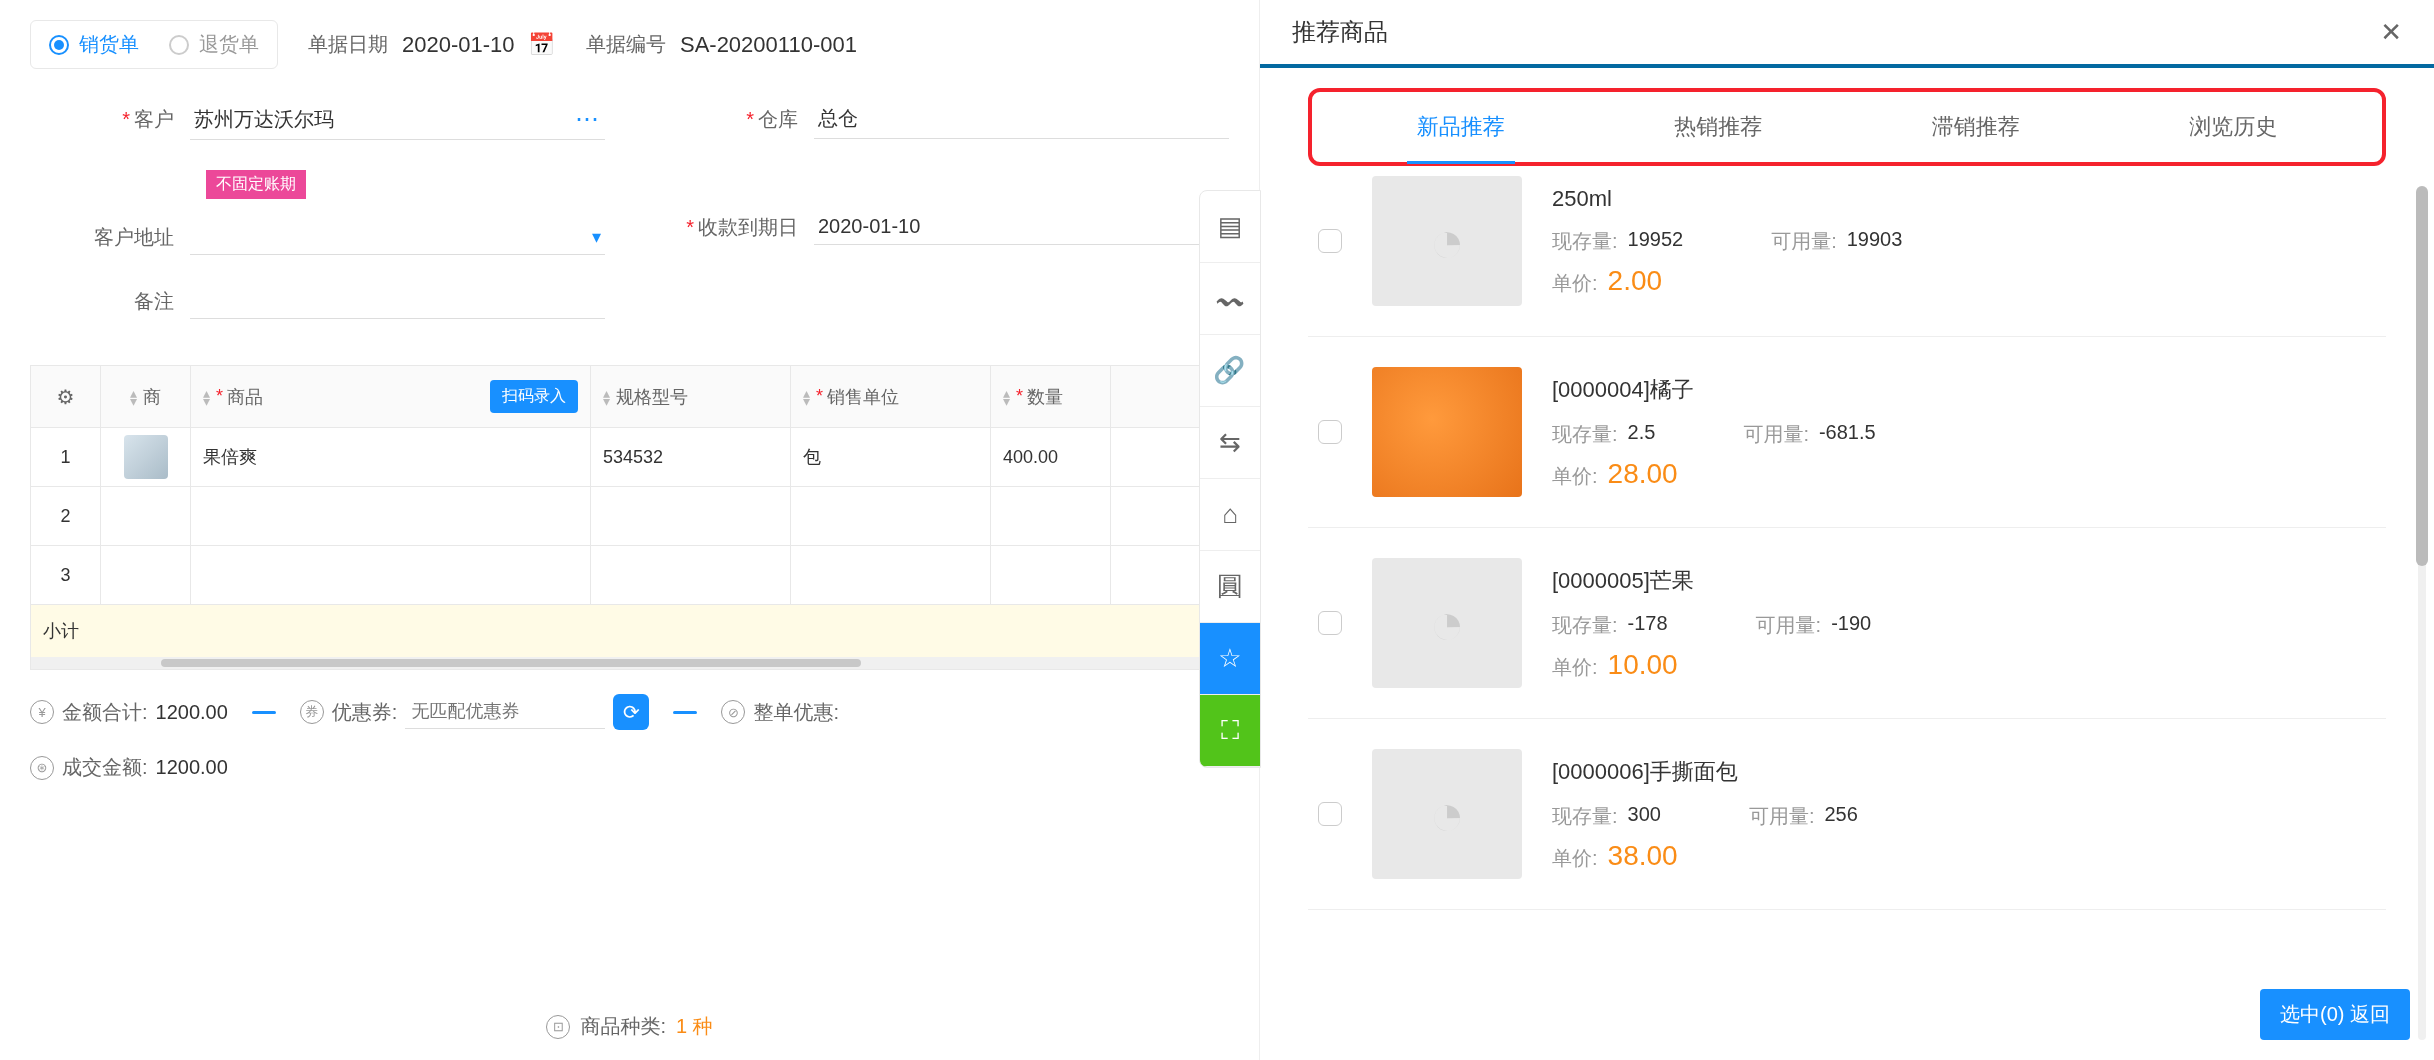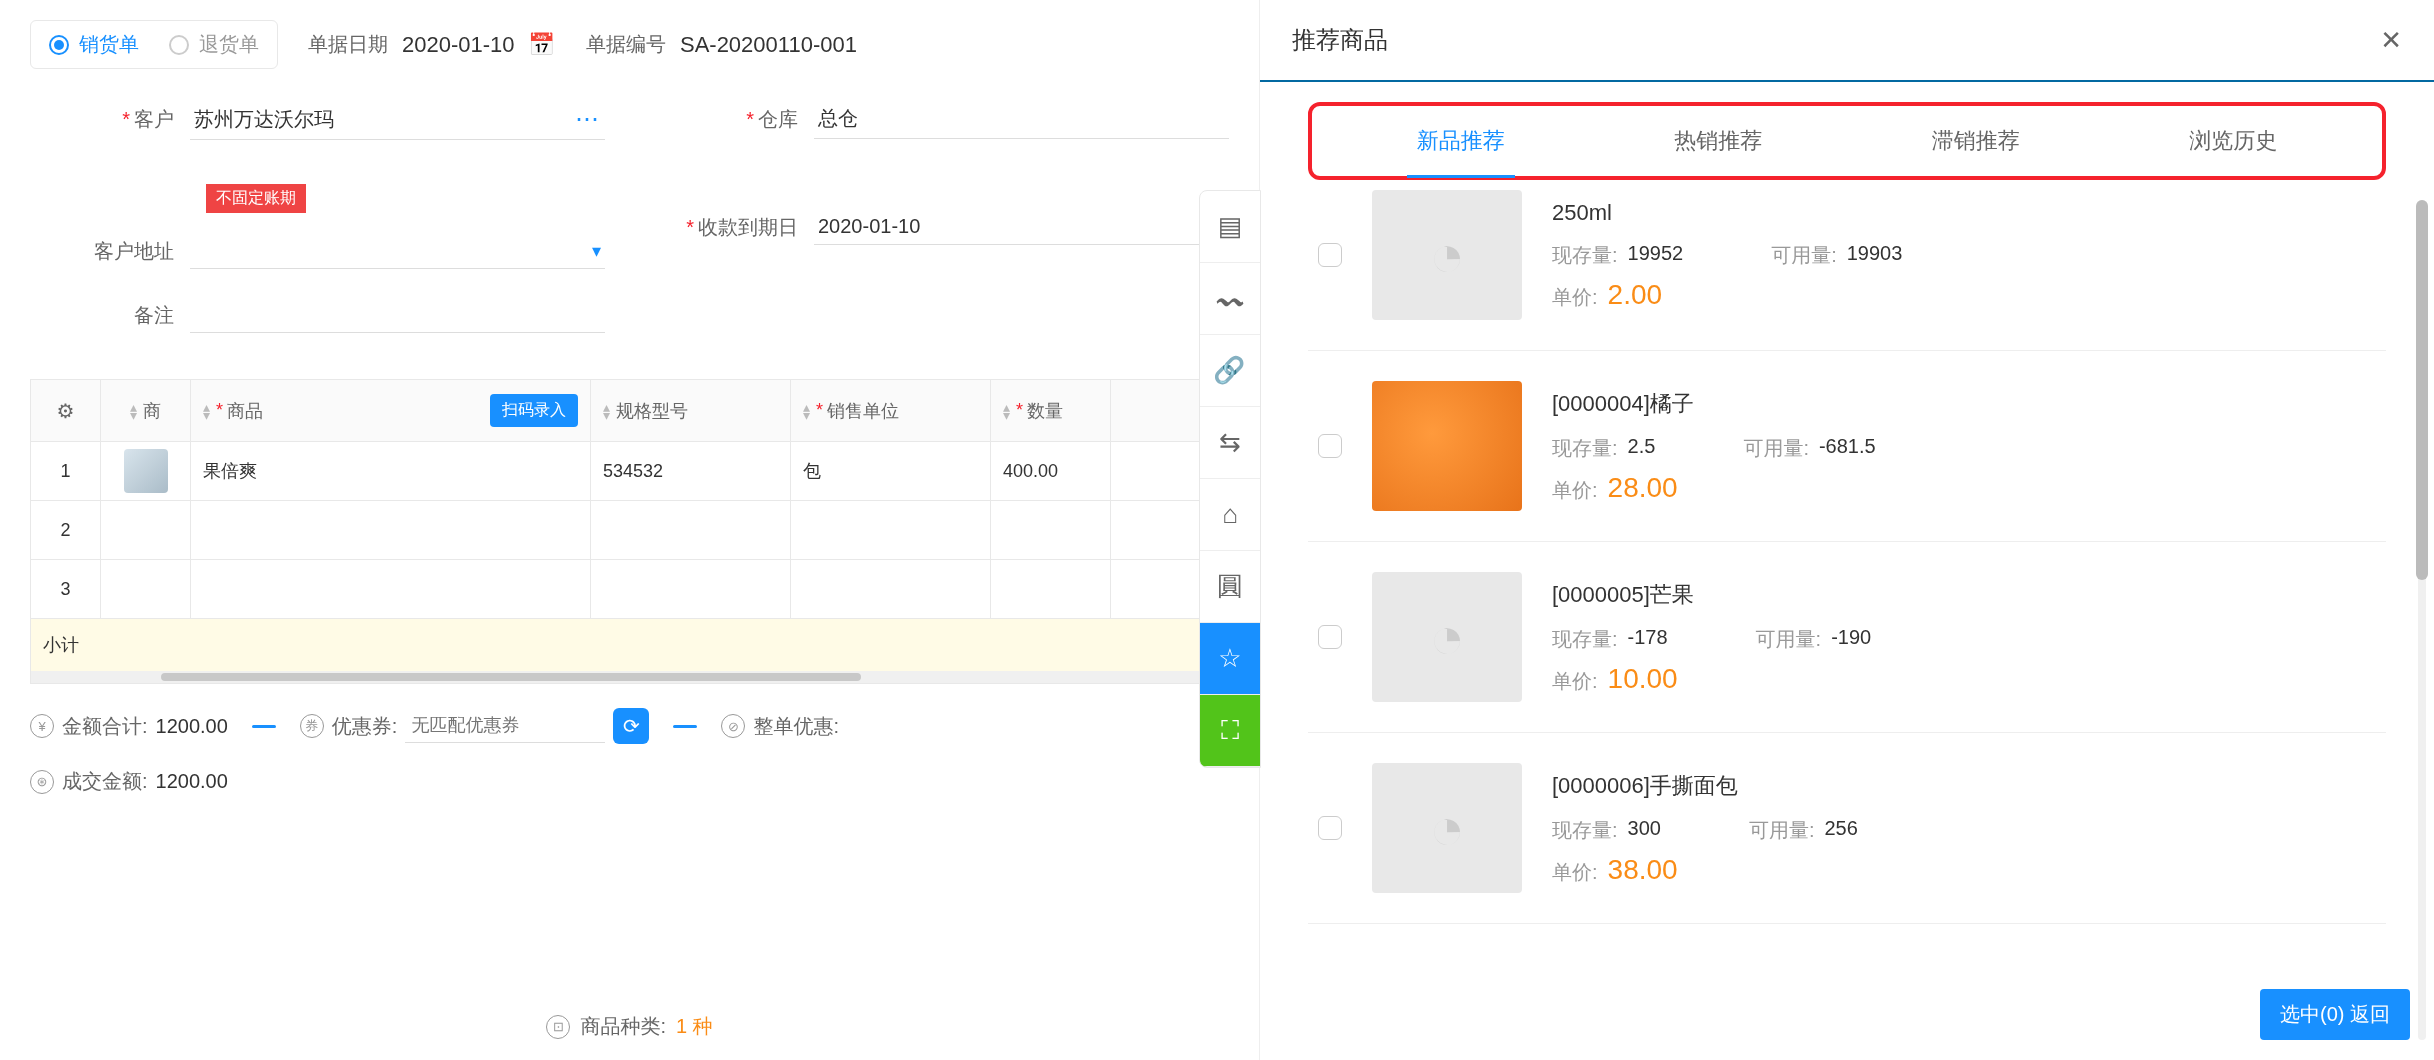--- a/index.html
+++ b/index.html
@@ -26,21 +26,21 @@
 .cal-icon { color: #1890ff; font-size: 22px; }
 
 
 .form-area { display: flex; gap: 49px; margin-bottom: 20px; }
 .form-col { flex: 1; }
 .form-row { display: flex; align-items: center; margin-bottom: 24px; min-height: 40px; }
 .form-row .lbl { width: 160px; text-align: right; font-size: 20px; color: #666; padding-right: 16px; }
 .form-row .val { flex: 1; font-size: 20px; border-bottom: 1px solid #ddd; padding: 6px 4px; min-height: 36px; display: flex; align-items: center; }
 .ellipsis-btn { margin-left: auto; color: #1890ff; font-size: 24px; letter-spacing: 2px; cursor: pointer; }
 .chevron-down { margin-left: auto; color: #1890ff; font-size: 18px; }
-.badge-red { display: inline-block; background: #ef4444; color: #fff; font-size: 16px; padding: 4px 10px; margin-top: 20px; margin-left: 176px; }
+.badge-red { display: inline-block; background: #ec4899; color: #fff; font-size: 16px; padding: 4px 10px; margin-top: 6px; margin-left: 176px; }
 
 
 .tbl { border: 1px solid #e8e8e8; margin-top: 10px; }
 .tbl-head { display: flex; background: #fafafa; border-bottom: 1px solid #e8e8e8; }
 .th, .td { padding: 14px 12px; font-size: 18px; border-right: 1px solid #e8e8e8; display: flex; align-items: center; }
 .th { color: #666; }
 .c-idx { width: 70px; justify-content: center; }
 .c-icon { width: 90px; justify-content: center; }
 .c-prod { width: 400px; }
 .c-spec { width: 200px; }
@@ -69,21 +69,21 @@
 .footer-line { display: flex; align-items: center; justify-content: center; gap: 10px; font-size: 20px; color: #666; position: absolute; bottom: 20px; left: 0; right: 0; }
 .footer-line .orange { color: #fa8c16; }
 
 
 .side-toolbar { position: absolute; right: -2px; top: 190px; display: flex; flex-direction: column; background: #fff; border: 1px solid #e8e8e8; border-radius: 8px 0 0 8px; overflow: hidden; z-index: 10; }
 .side-btn { width: 60px; height: 72px; display: flex; align-items: center; justify-content: center; font-size: 26px; color: #666; border-bottom: 1px solid #eee; cursor: pointer; }
 .side-btn.blue { background: #1890ff; color: #fff; }
 .side-btn.green { background: #52c41a; color: #fff; }
 
 
-.rp-header { display: flex; align-items: center; padding: 24px 32px; border-bottom: 2px solid #0369a1; }
+.rp-header { display: flex; align-items: center; padding: 16px 32px; border-bottom: 4px solid #0369a1; }
 .rp-title { font-size: 24px; color: #333; }
 .close-x { margin-left: auto; font-size: 26px; color: #666; cursor: pointer; }
 .rp-tabs-wrap { padding: 20px 48px 0; }
 .rp-tabs { display: flex; border: 4px solid #f5222d; border-radius: 12px; padding: 12px 20px; justify-content: space-around; }
 .rp-tab { font-size: 22px; color: #666; padding: 8px 20px; cursor: pointer; position: relative; }
 .rp-tab.active { color: #1890ff; }
 .rp-tab.active::after { content: ""; position: absolute; left: 10px; right: 10px; bottom: -14px; height: 3px; background: #1890ff; }
 
 .rp-list { flex: 1; overflow: hidden; padding: 0 48px 20px; position: relative; }
 .rp-item { display: flex; gap: 30px; padding: 30px 10px; border-bottom: 1px solid #eee; align-items: center; }

